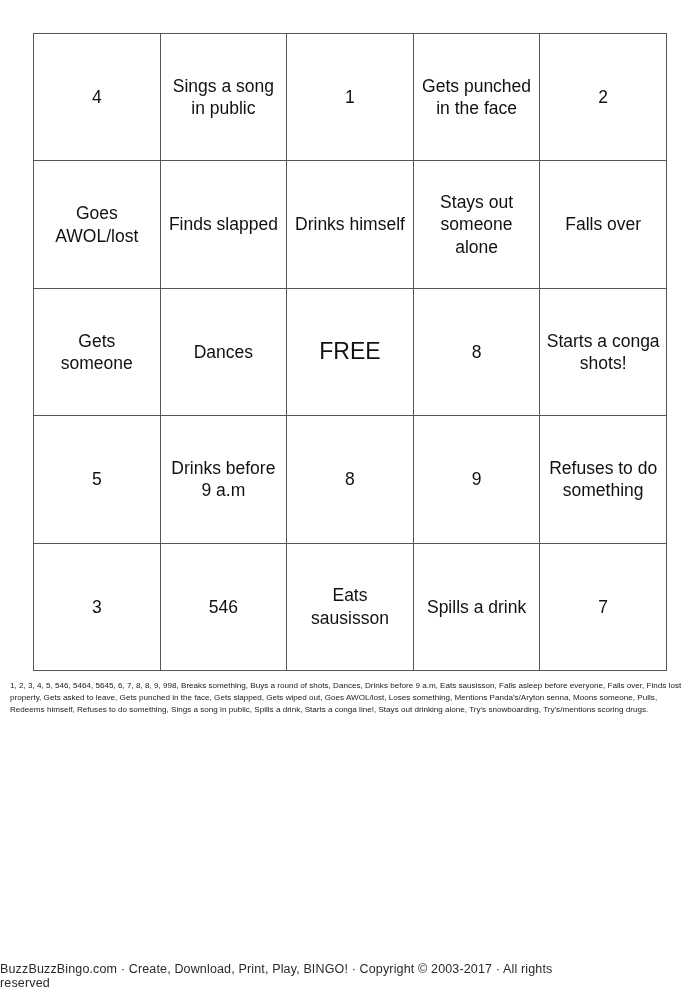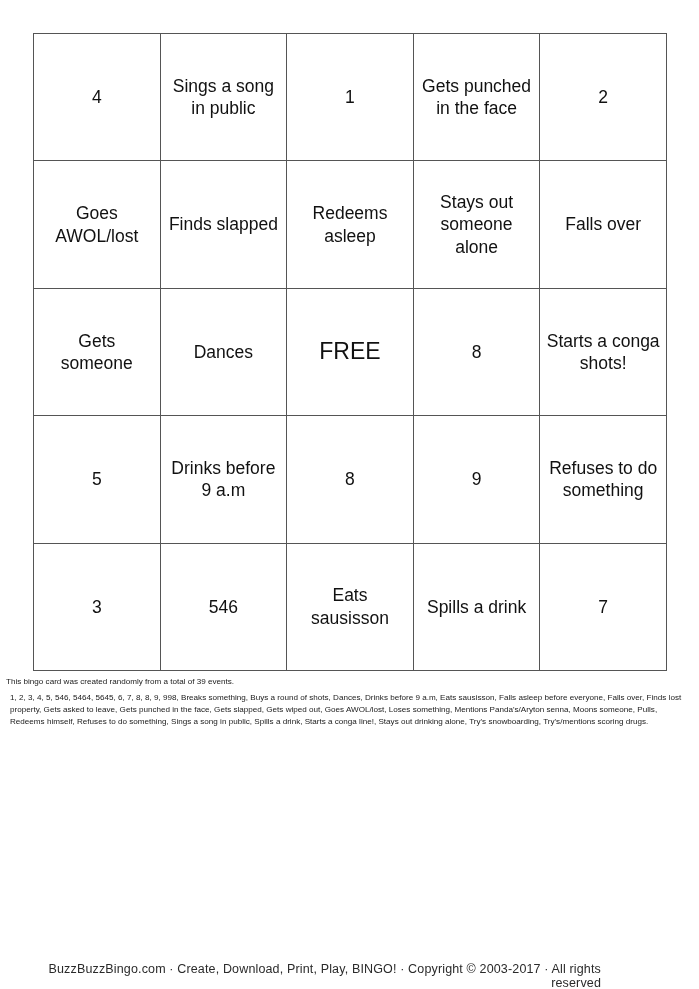--- a/index.html
+++ b/index.html
@@ -71,21 +71,21 @@
     margin: 4px;
     text-align: left;
   }
 
   
   .footer {
     position: absolute;
     left: 0;
     top: 962px;
     width: 601px;
-    text-align: right;
+    text-align: left;
     font-size: 12.5px;
     color: #2a2a2a;
     font-family: "Liberation Sans", sans-serif;
     letter-spacing: 0.15px;
   }
 </style>
 </head>
 <body>
 
 <div class="page">
@@ -95,21 +95,21 @@
       <tr>
         <td class="bingo-cell">4</td>
         <td class="bingo-cell">Sings a song in public</td>
         <td class="bingo-cell">1</td>
         <td class="bingo-cell">Gets punched in the face</td>
         <td class="bingo-cell">2</td>
       </tr>
       <tr>
         <td class="bingo-cell">Goes AWOL/lost</td>
         <td class="bingo-cell">Finds slapped</td>
-        <td class="bingo-cell">Redeems asleep</td>
+        <td class="bingo-cell">Drinks himself</td>
         <td class="bingo-cell">Stays out someone alone</td>
         <td class="bingo-cell">Falls over</td>
       </tr>
       <tr>
         <td class="bingo-cell">Gets someone</td>
         <td class="bingo-cell">Dances</td>
         <td class="bingo-cell free">FREE</td>
         <td class="bingo-cell">8</td>
         <td class="bingo-cell">Starts a conga shots!</td>
       </tr>
@@ -124,19 +124,18 @@
         <td class="bingo-cell">3</td>
         <td class="bingo-cell">546</td>
         <td class="bingo-cell">Eats sausisson</td>
         <td class="bingo-cell">Spills a drink</td>
         <td class="bingo-cell">7</td>
       </tr>
     </tbody>
   </table>
 
   <div class="fineprint">
-    <p class="summary">This bingo card was created randomly from a total of 39 events.</p>
     <p class="events">1, 2, 3, 4, 5, 546, 5464, 5645, 6, 7, 8, 8, 9, 998, Breaks something, Buys a round of shots, Dances, Drinks before 9 a.m, Eats sausisson, Falls asleep before everyone, Falls over, Finds lost property, Gets asked to leave, Gets punched in the face, Gets slapped, Gets wiped out, Goes AWOL/lost, Loses something, Mentions Panda's/Aryton senna, Moons someone, Pulls, Redeems himself, Refuses to do something, Sings a song in public, Spills a drink, Starts a conga line!, Stays out drinking alone, Try's snowboarding, Try's/mentions scoring drugs.</p>
   </div>
 
   <div class="footer">BuzzBuzzBingo.com · Create, Download, Print, Play, BINGO! · Copyright © 2003-2017 · All rights reserved</div>
 
 </div>
 
 </body></html>

